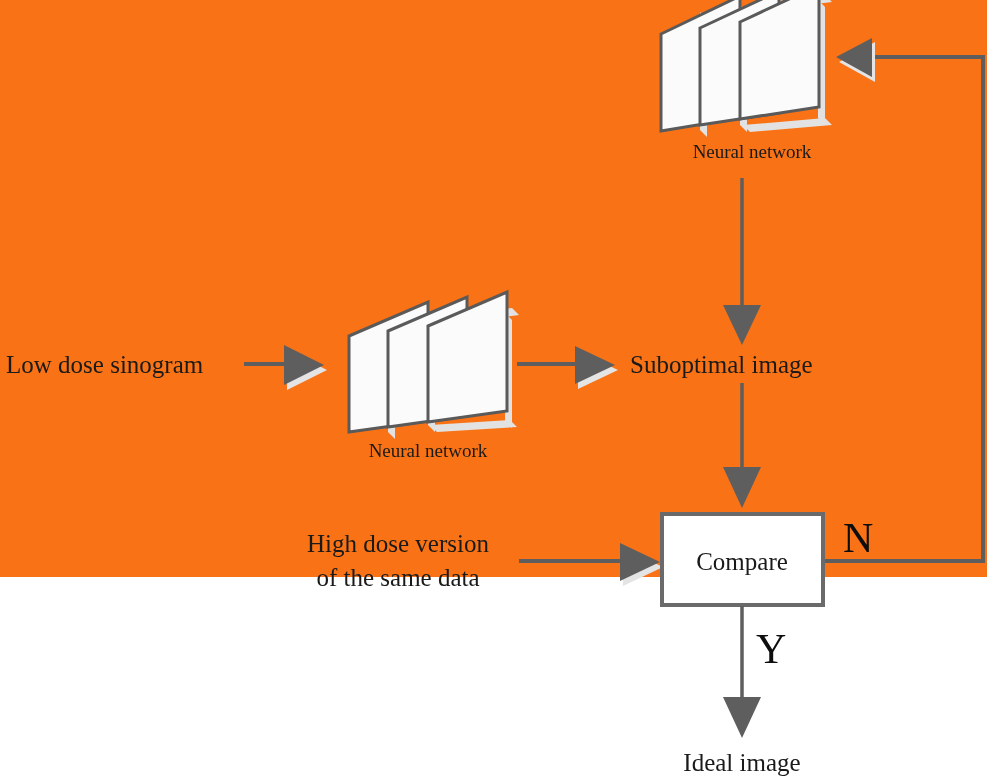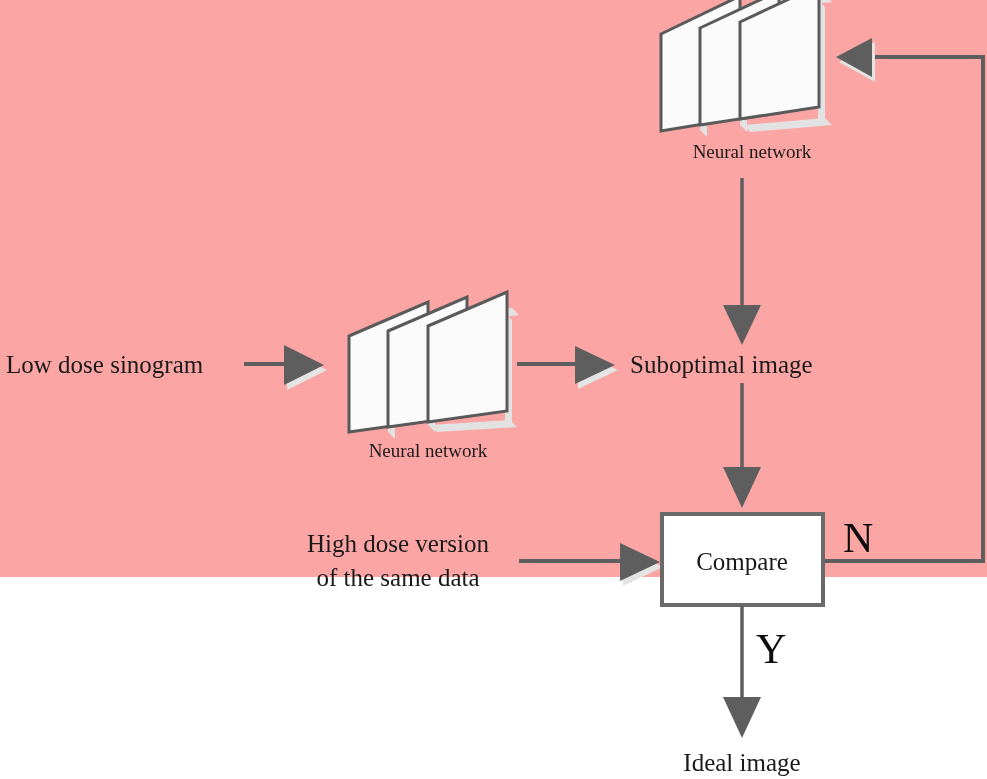--- a/index.html
+++ b/index.html
@@ -10,21 +10,21 @@
   body {
     width: 987px;
     height: 779px;
     font-family: "Liberation Serif", "DejaVu Serif", serif;
     overflow: hidden;
   }
   #diagram-root {
     position: relative;
     width: 987px;
     height: 577px;
-    background: #fca5a5;
+    background: #f97316;
   }
   svg#flow-svg {
     position: absolute;
     top: 0;
     left: 0;
     width: 987px;
     height: 779px;
   }
   .dlabel {
     font-family: "Liberation Serif", "DejaVu Serif", serif;

